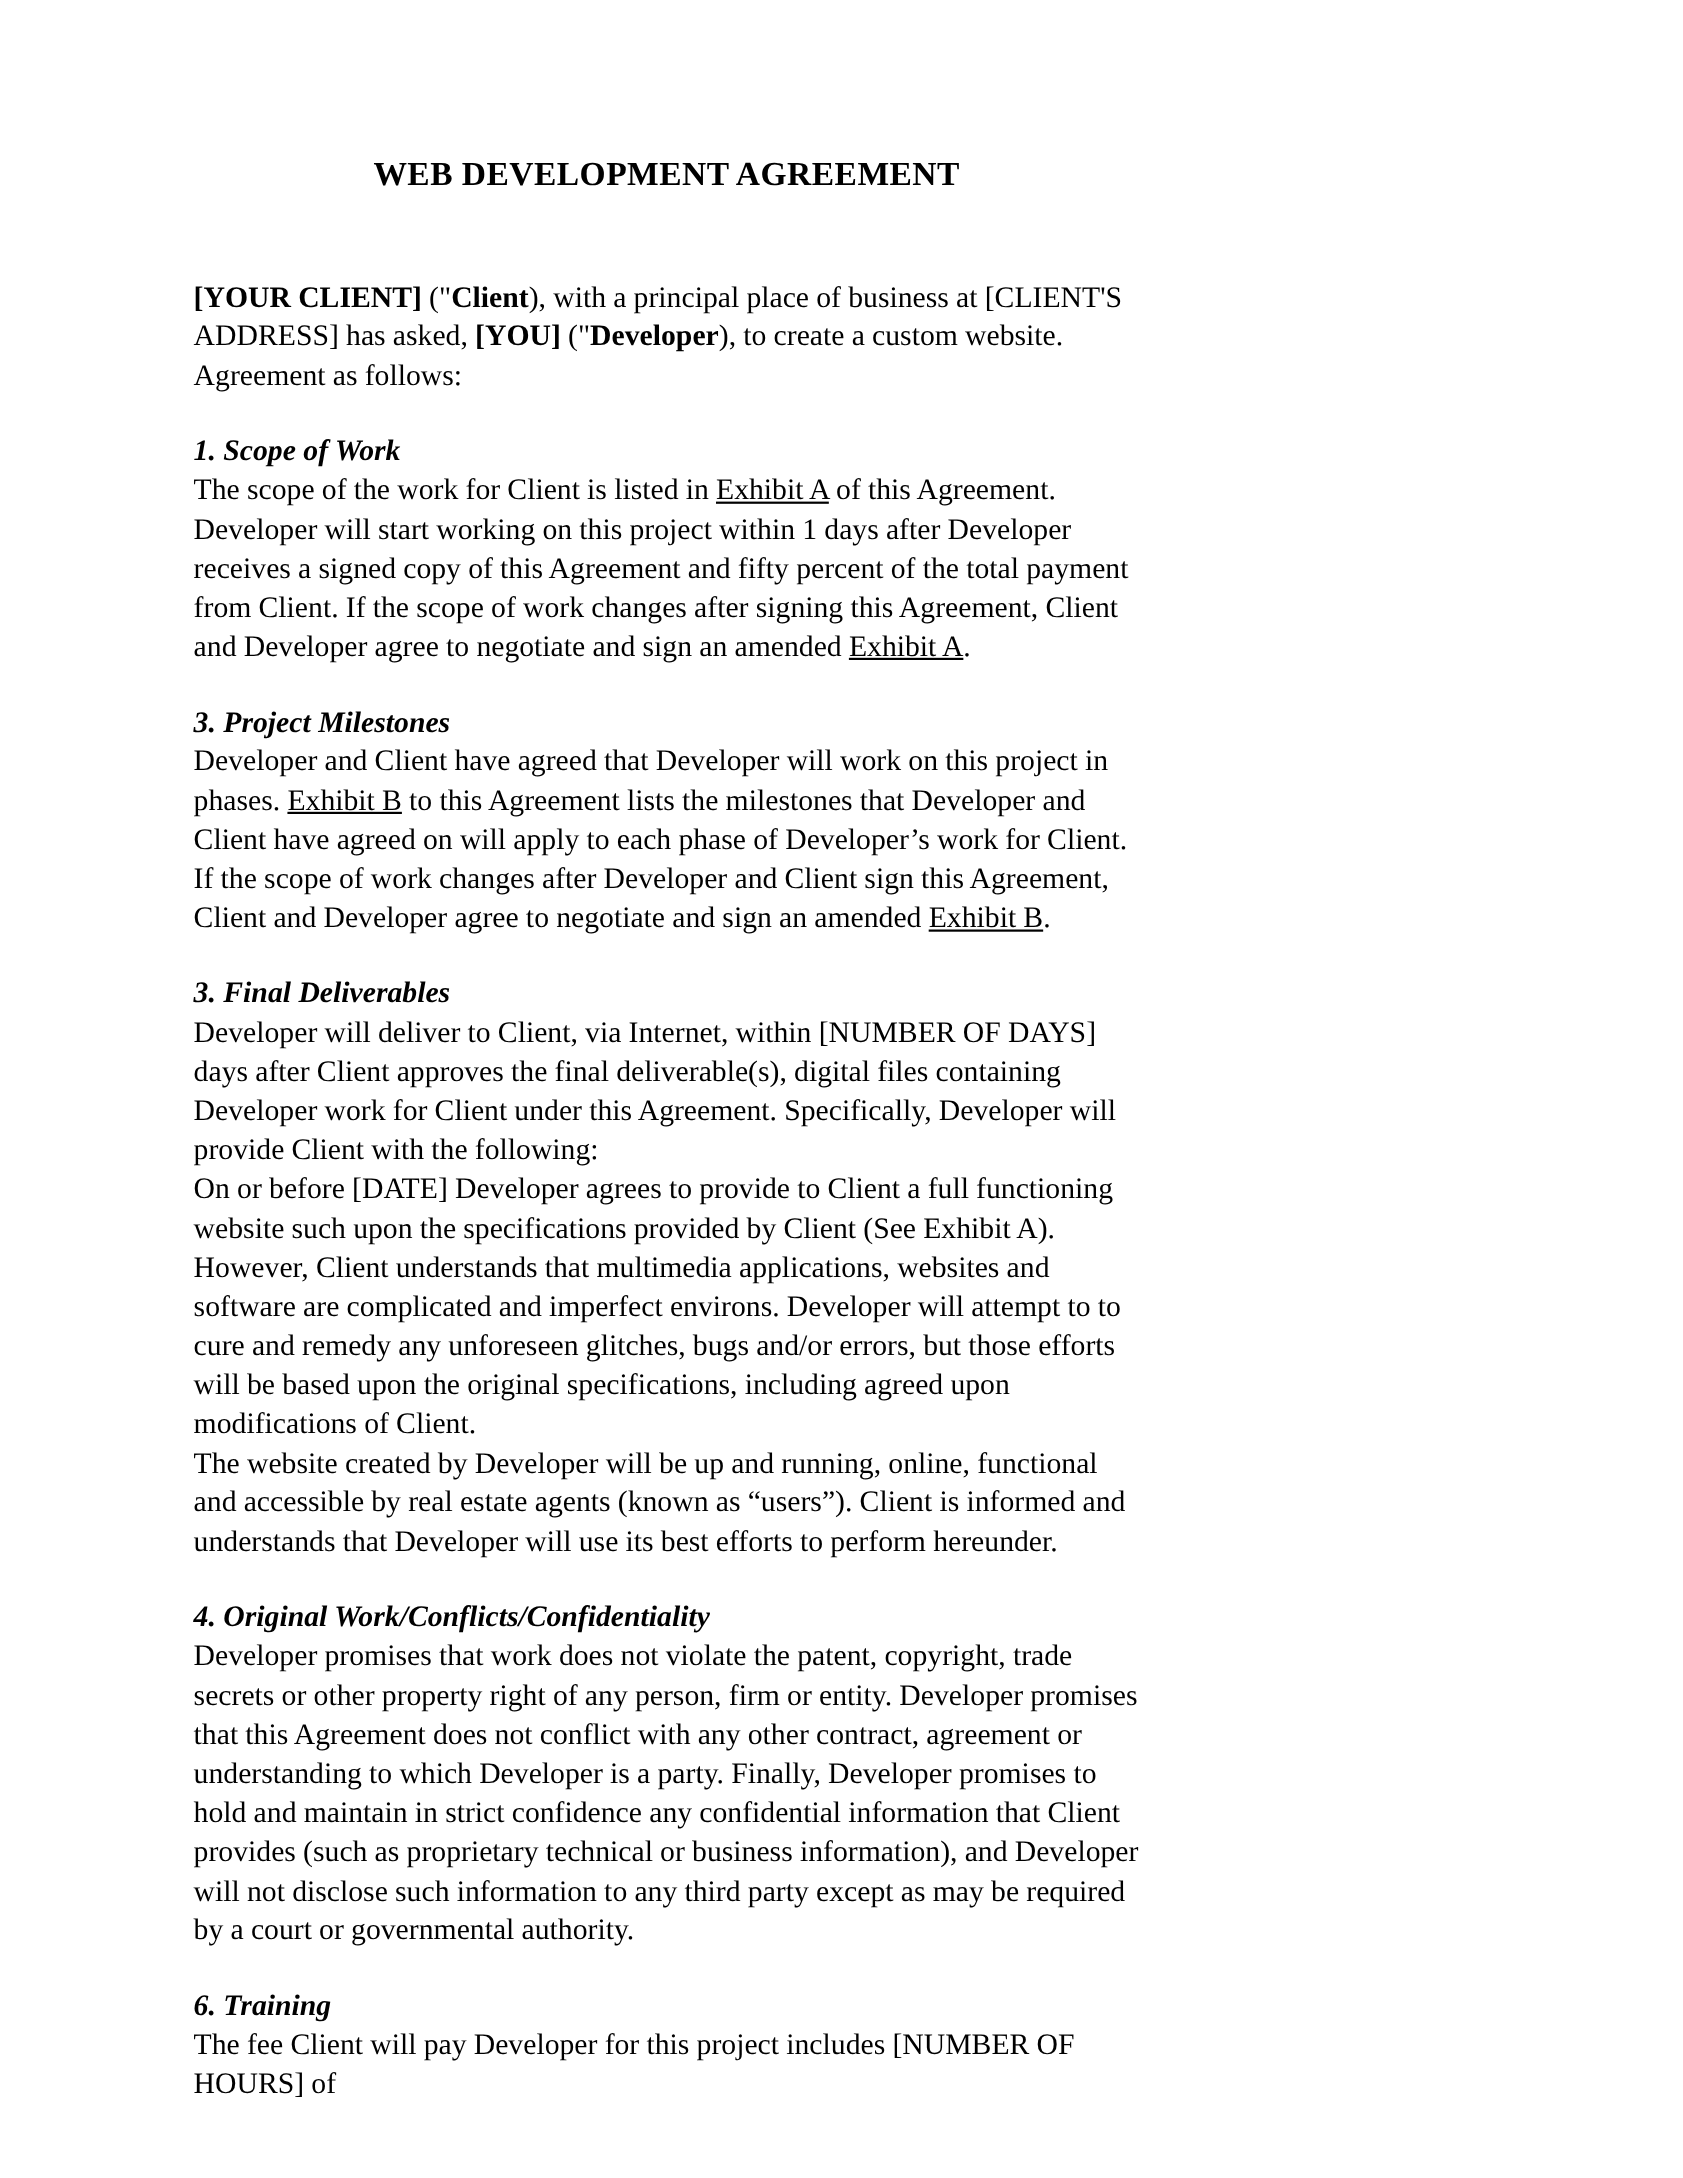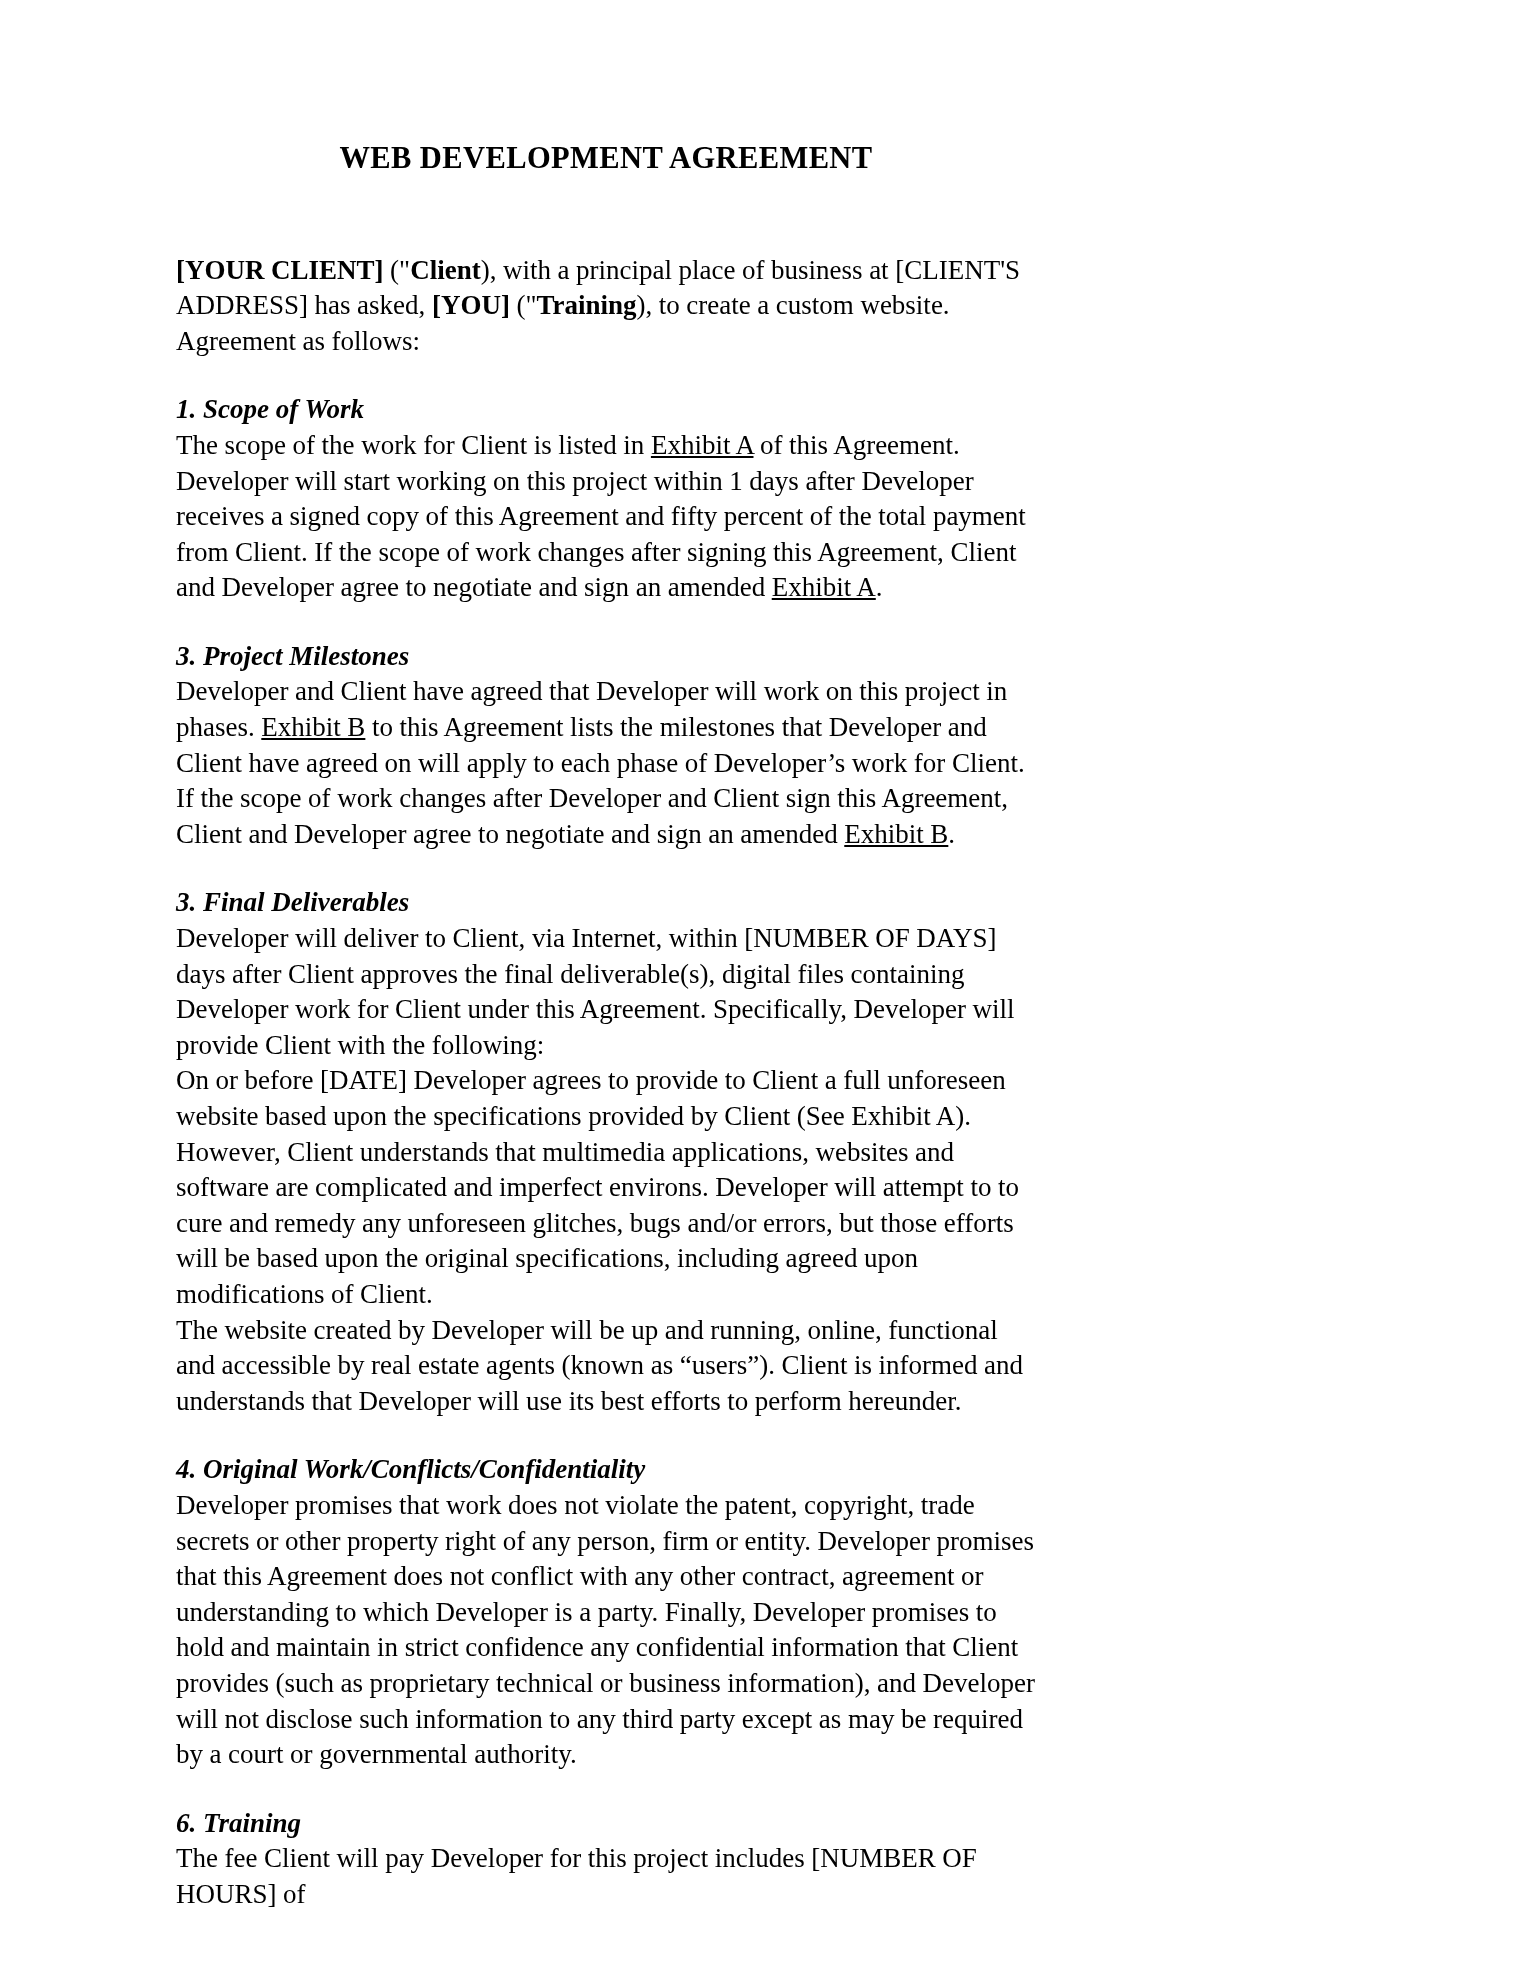--- a/index.html
+++ b/index.html
@@ -62,36 +62,36 @@
 </style>
 </head>
 <body>
 
 <div class="page">
   <div class="content">
 
     <h1 class="doc-title">WEB DEVELOPMENT AGREEMENT</h1>
 
     <p class="para intro">
-      <b class="ph">[YOUR CLIENT]</b><span> ("</span><b class="ph">Client</b><span>), with a principal place of business at [CLIENT'S ADDRESS] has asked, </span><b class="ph">[YOU]</b><span> ("</span><b class="ph">Training</b><span>), to create a custom website. Agreement as follows:</span>
+      <b class="ph">[YOUR CLIENT]</b><span> ("</span><b class="ph">Client</b><span>), with a principal place of business at [CLIENT'S ADDRESS] has asked, </span><b class="ph">[YOU]</b><span> ("</span><b class="ph">Developer</b><span>), to create a custom website. Agreement as follows:</span>
     </p>
 
     <h2 class="section-heading">1. Scope of Work</h2>
     <p class="para section-body">
       <span>The scope of the work for Client is listed in </span><u class="exh">Exhibit A</u><span> of this Agreement. Developer will start working on this project within 1 days after Developer receives a signed copy of this Agreement and fifty percent of the total payment from Client. If the scope of work changes after signing this Agreement, Client and Developer agree to negotiate and sign an amended </span><u class="exh">Exhibit A</u><span>.</span>
     </p>
 
     <h2 class="section-heading">3. Project Milestones</h2>
     <p class="para section-body">
       <span>Developer and Client have agreed that Developer will work on this project in phases. </span><u class="exh">Exhibit B</u><span> to this Agreement lists the milestones that Developer and Client have agreed on will apply to each phase of Developer’s work for Client. If the scope of work changes after Developer and Client sign this Agreement, Client and Developer agree to negotiate and sign an amended </span><u class="exh">Exhibit B</u><span>.</span>
     </p>
 
     <h2 class="section-heading">3. Final Deliverables</h2>
     <p class="para section-body">Developer will deliver to Client, via Internet, within [NUMBER OF DAYS] days after Client approves the final deliverable(s), digital files containing Developer work for Client under this Agreement. Specifically, Developer will provide Client with the following:</p>
-    <p class="para section-body">On or before [DATE] Developer agrees to provide to Client a full unforeseen website based upon the specifications provided by Client (See Exhibit A).</p>
+    <p class="para section-body">On or before [DATE] Developer agrees to provide to Client a full functioning website such upon the specifications provided by Client (See Exhibit A).</p>
     <p class="para section-body">However, Client understands that multimedia applications, websites and software are complicated and imperfect environs. Developer will attempt to to cure and remedy any unforeseen glitches, bugs and/or errors, but those efforts will be based upon the original specifications, including agreed upon modifications of Client.</p>
     <p class="para section-body">The website created by Developer will be up and running, online, functional and accessible by real estate agents (known as “users”). Client is informed and understands that Developer will use its best efforts to perform hereunder.</p>
 
     <h2 class="section-heading">4. Original Work/Conflicts/Confidentiality</h2>
     <p class="para section-body">Developer promises that work does not violate the patent, copyright, trade secrets or other property right of any person, firm or entity. Developer promises that this Agreement does not conflict with any other contract, agreement or understanding to which Developer is a party. Finally, Developer promises to hold and maintain in strict confidence any confidential information that Client provides (such as proprietary technical or business information), and Developer will not disclose such information to any third party except as may be required by a court or governmental authority.</p>
 
     <h2 class="section-heading">6. Training</h2>
     <p class="para section-body">The fee Client will pay Developer for this project includes [NUMBER OF HOURS] of</p>
 
   </div>

